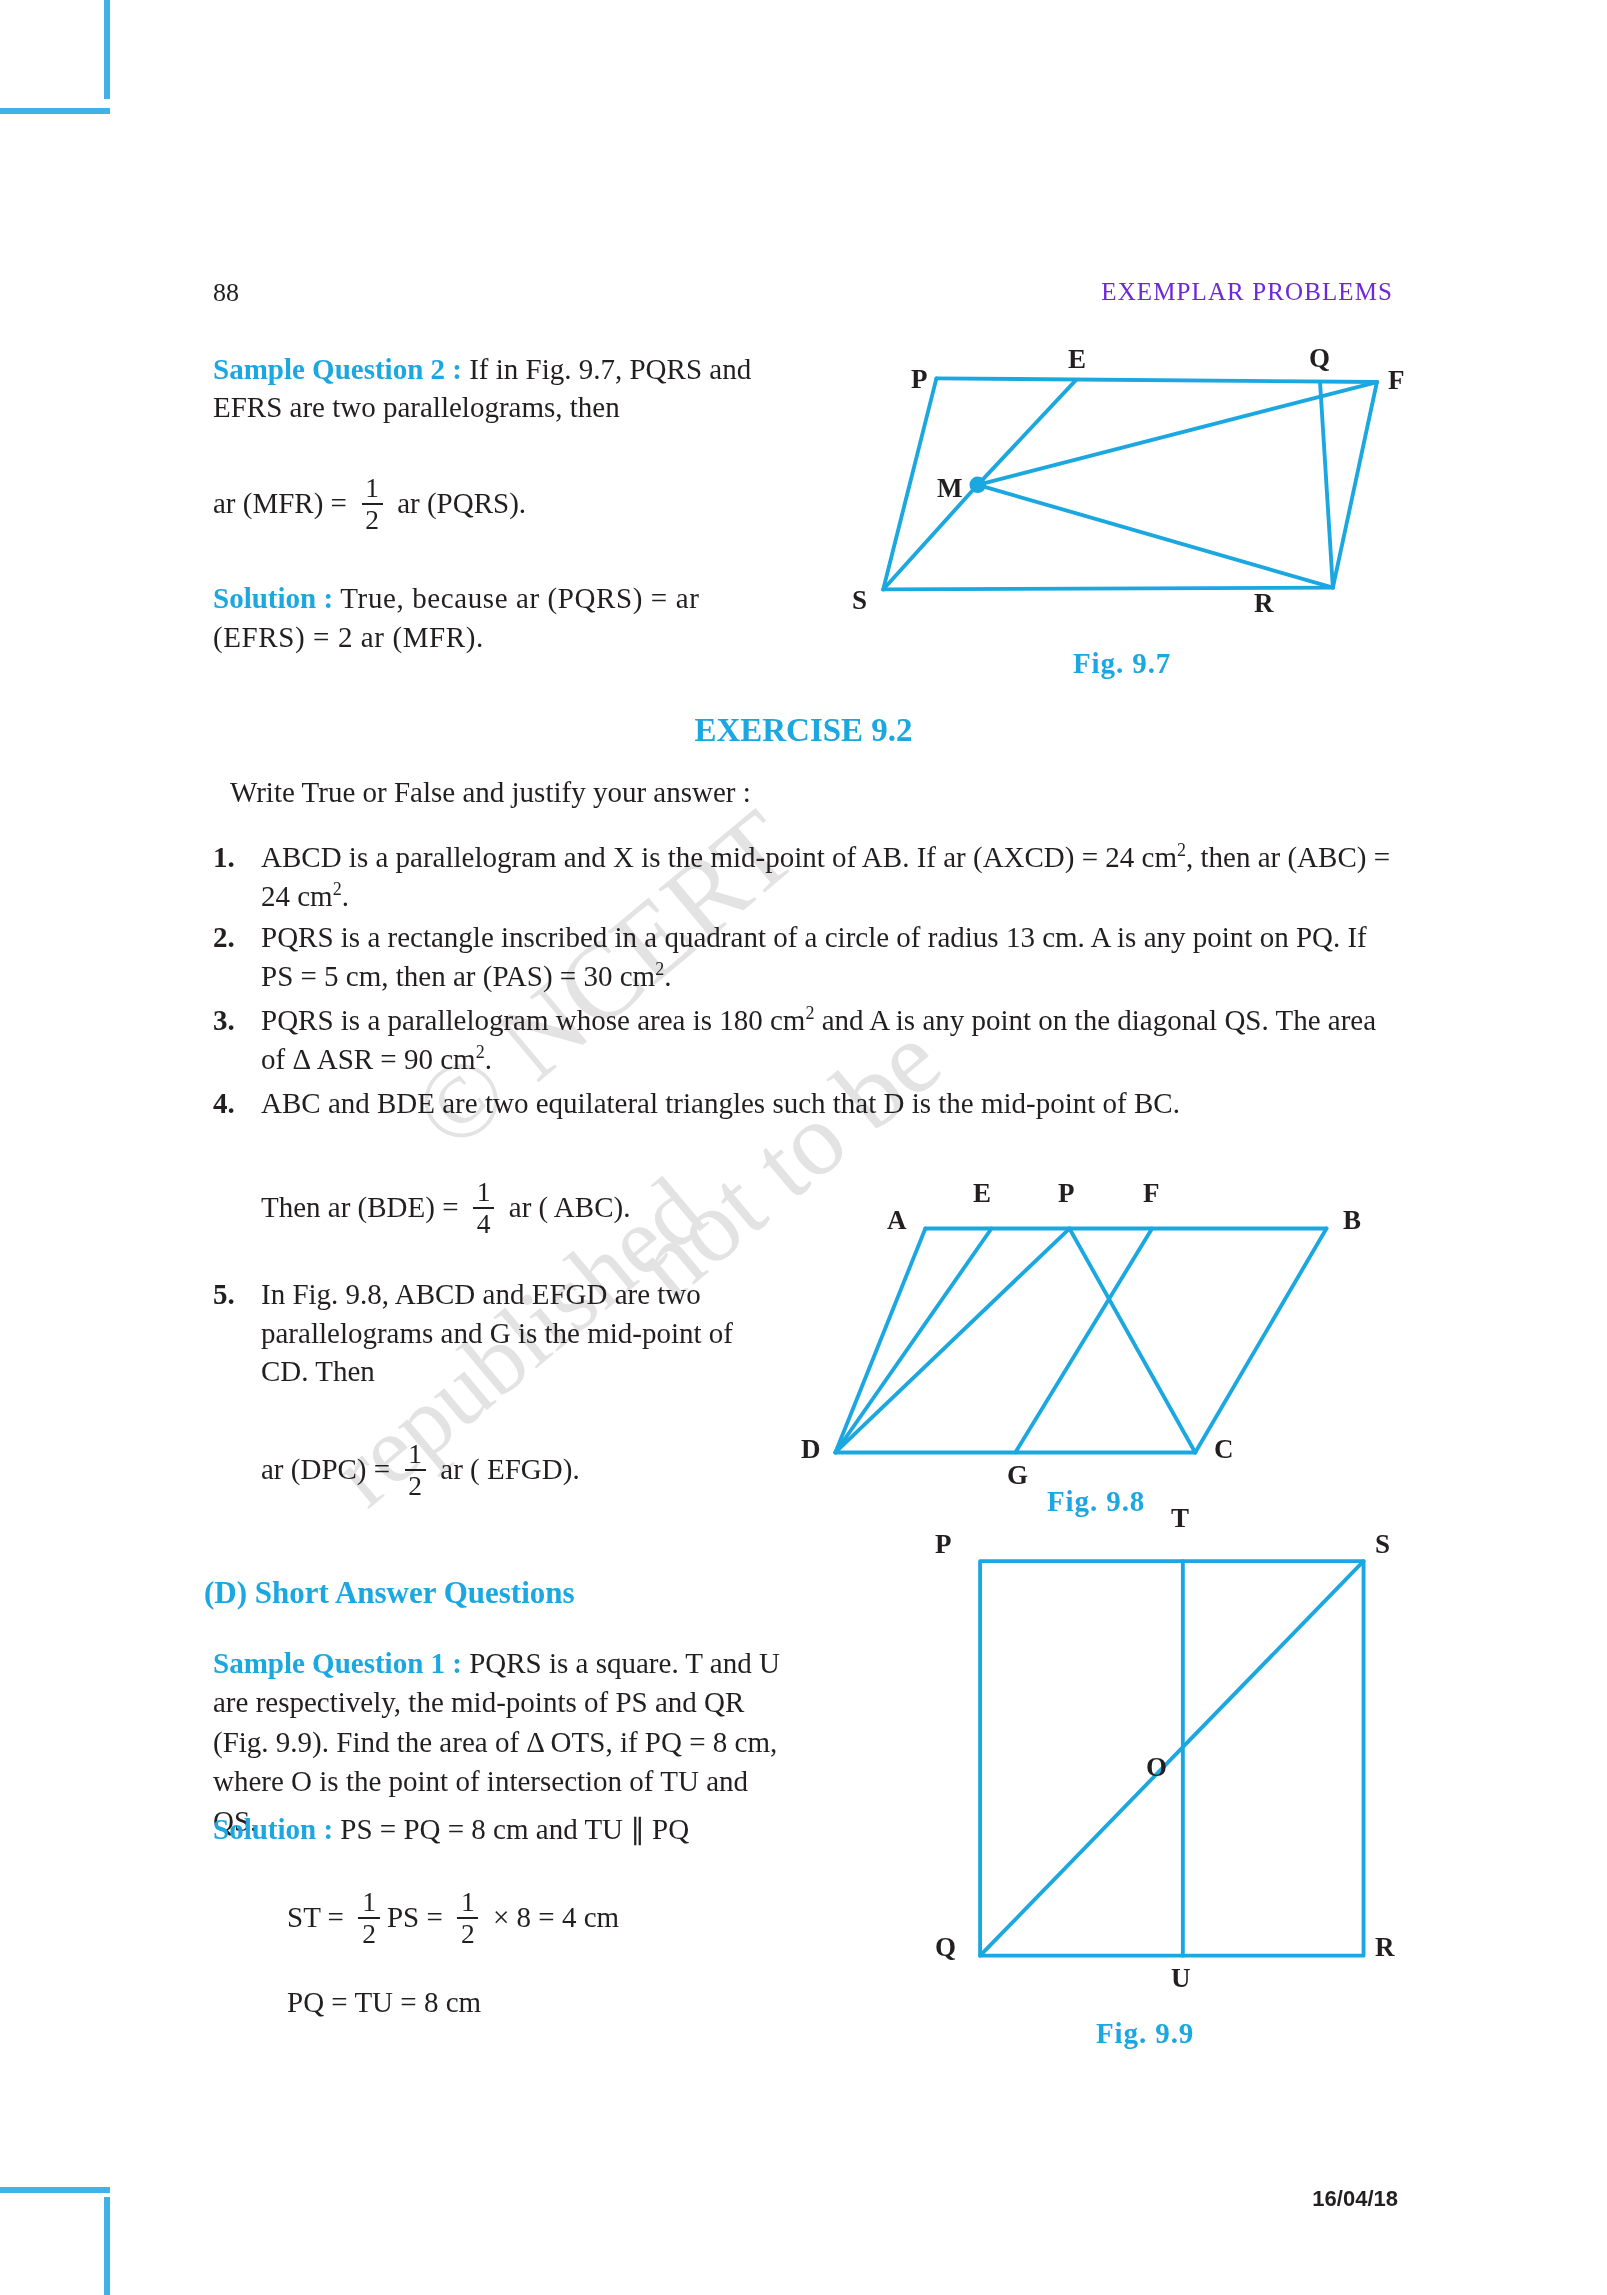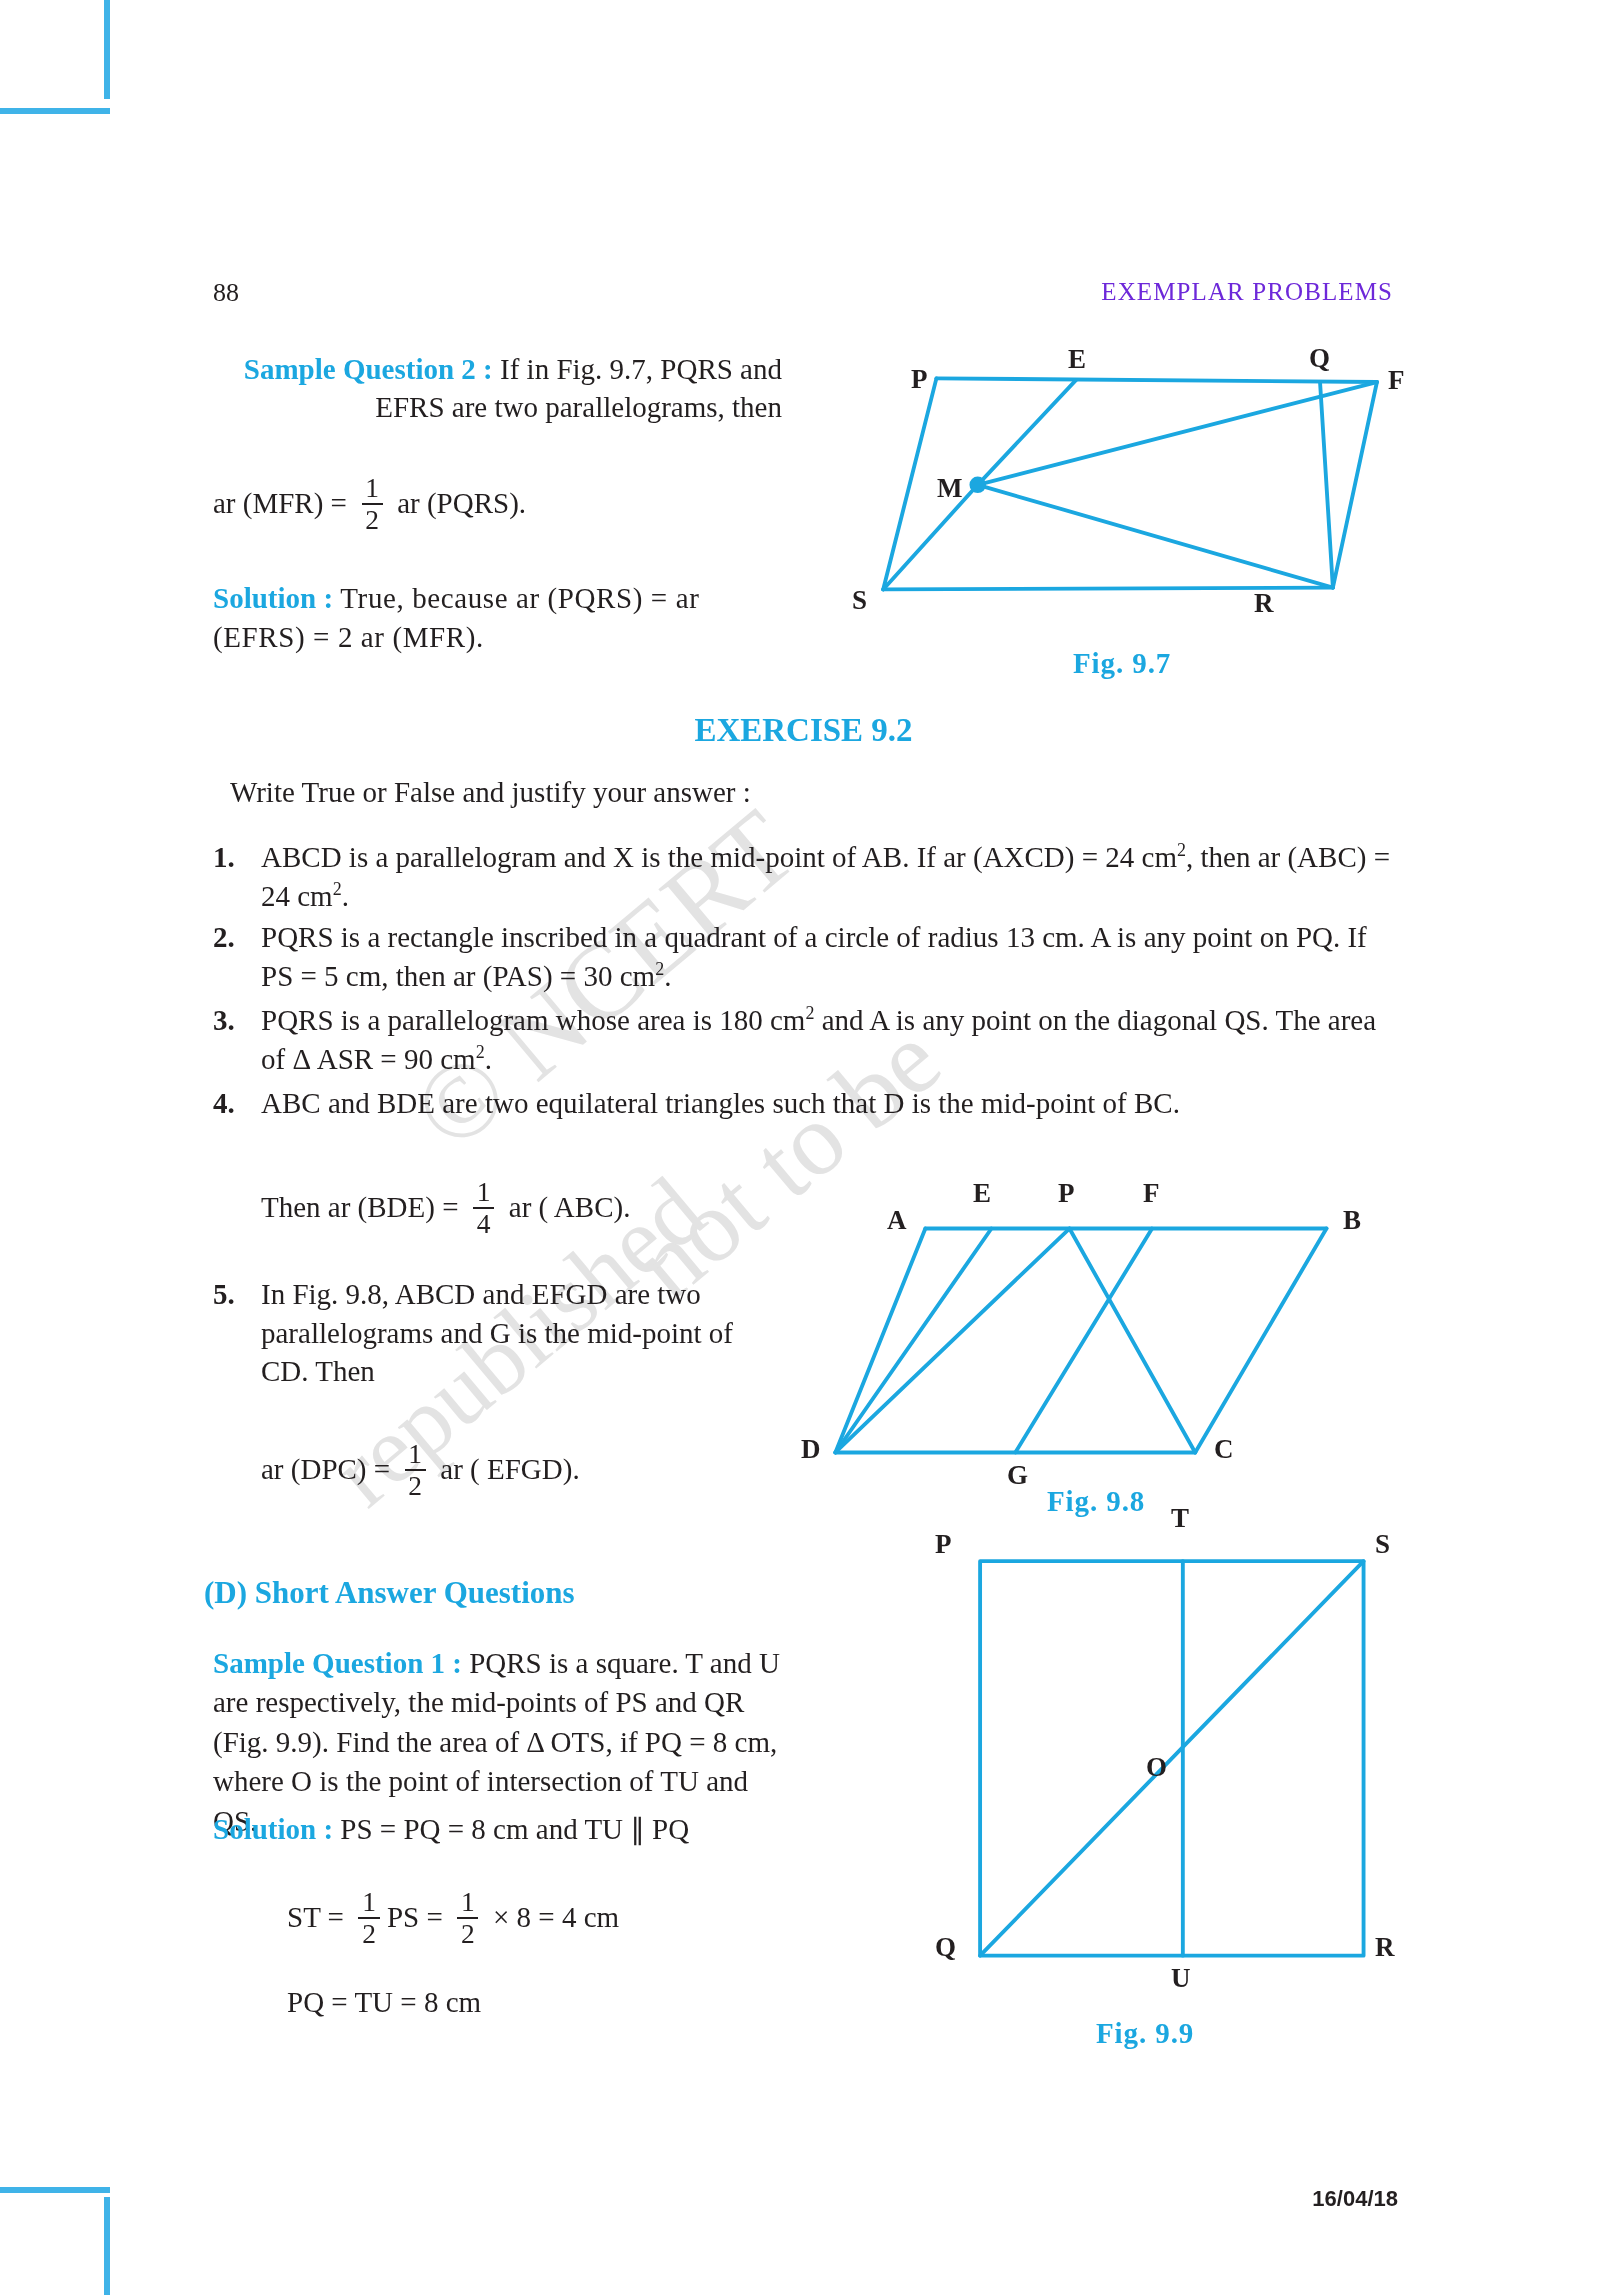--- a/index.html
+++ b/index.html
@@ -92,21 +92,21 @@
 
   <div class="watermark">
     <div class="wm-line wm1">© NCERT</div>
     <div class="wm-line wm2">not to be</div>
     <div class="wm-line wm3">republished</div>
   </div>
 
   <div class="pagenum">88</div>
   <div class="runhead">EXEMPLAR PROBLEMS</div>
 
-  <div class="txt colL" style="left:213px;top:351px;text-align:right;">
+  <div class="txt colL" style="left:213px;top:351px;">
     <span class="blue">Sample Question 2 :</span>
     <span>If in Fig. 9.7, PQRS and EFRS are two parallelograms, then</span>
   </div>
 
   <div class="txt colL" style="left:213px;top:476px;">
     <span>ar (MFR) =</span>
     <span class="frac">
       <span class="num">1</span>
       <span class="bar"></span>
       <span class="den">2</span>

